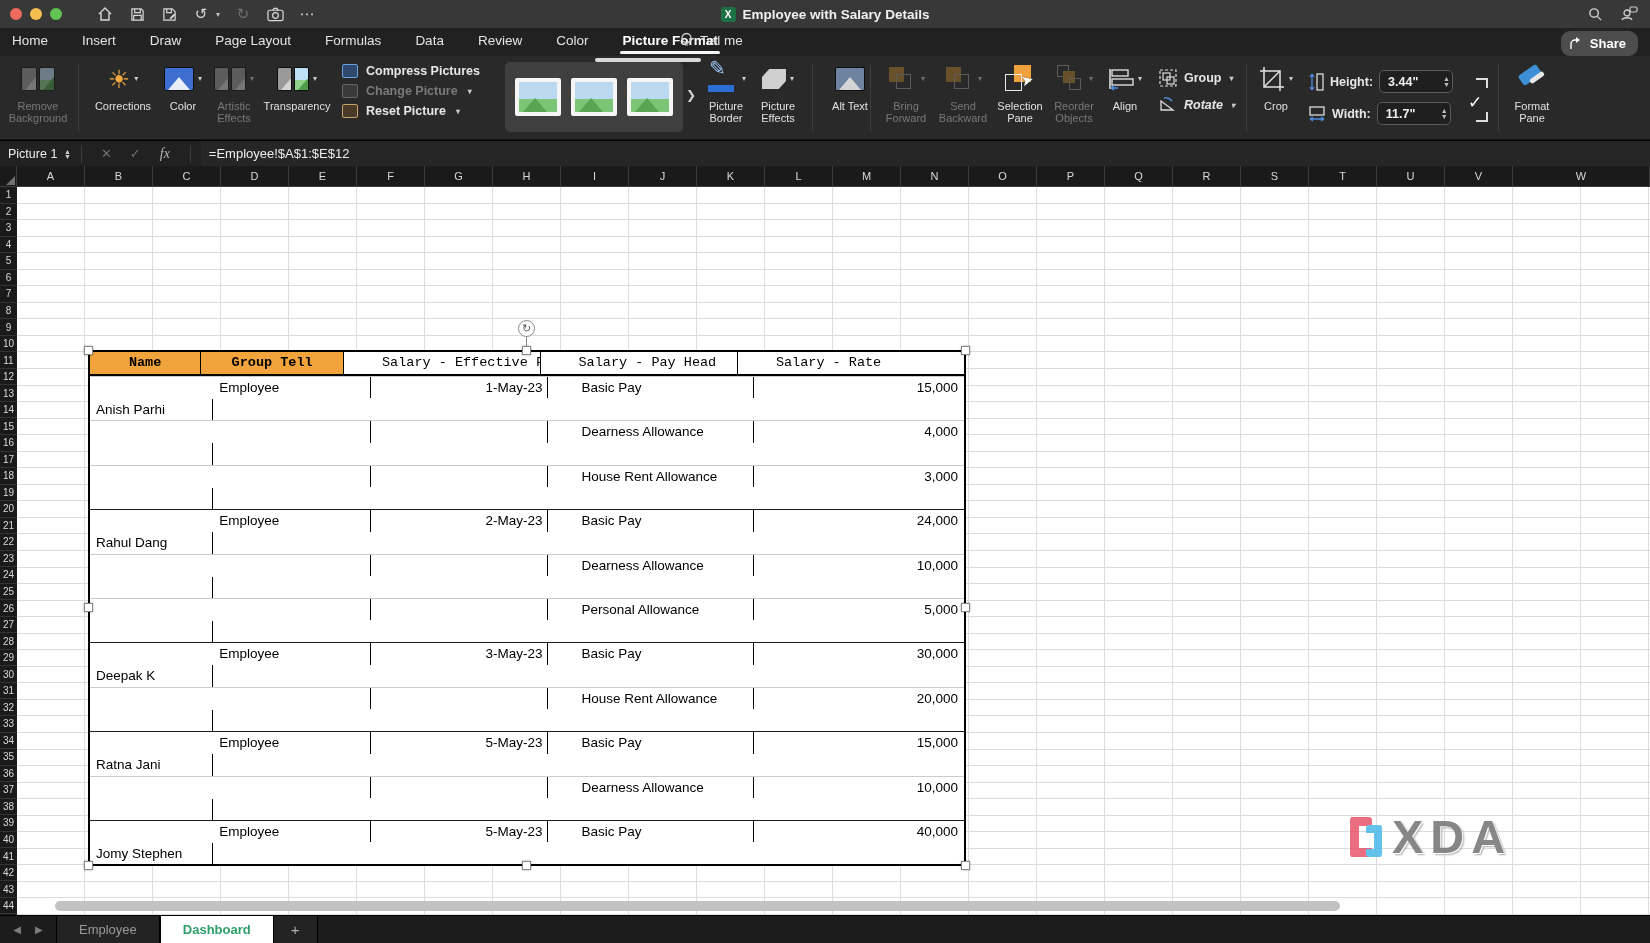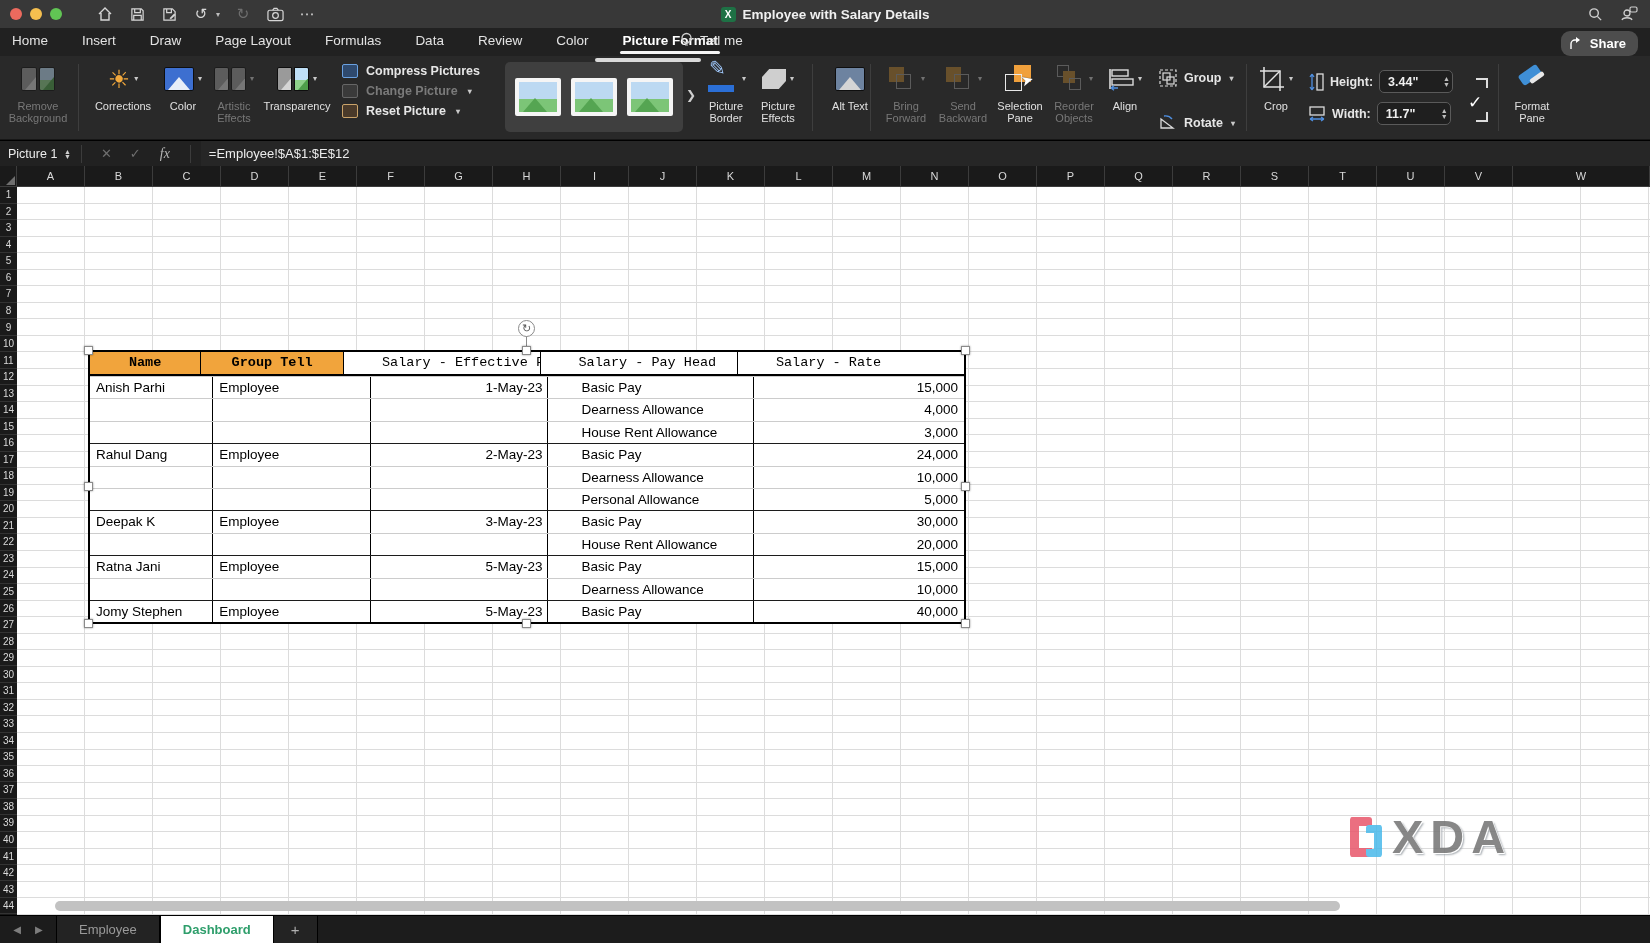--- a/index.html
+++ b/index.html
@@ -101,21 +101,21 @@
   
   .pic-table { position:absolute; left:88px; top:163px; width:878px; background:#fff; border:2px solid #000; z-index:3; font-size:13.5px; color:#000; }
   .trow { display:flex; border-top:1px solid #ccc; }
   .trow.gs { border-top:1px solid #1c1c1c; }
   .thead { display:flex; border-bottom:2px solid #000; }
   .tcell { height:21.4px; line-height:21.4px; white-space:nowrap; overflow:hidden; border-right:1px solid #000; }
   .thead .tcell { height:22px; line-height:22px;font-family:Liberation Mono, monospace; }
   .c1{width:127px;} .c2{width:163px;} .c3{width:183px;} .c4{width:184px;} .c5{width:217px; border-right:none;}
   .hc { background:#f1a43c; font-weight:bold; text-align:center; }
   .hl { padding-left:2px;margin-left:36px; }
-  .name-cell{ padding-left:6px; } .group-cell{ padding-left:6px; }
+  .name-cell{ padding-left:6px;margin-top:22px; } .group-cell{ padding-left:6px; }
   .date-cell{ text-align:right; padding-right:5px; }
   .head-cell{ padding-left:6px;margin-left:27px; }
   .rate-cell{ text-align:right; padding-right:6px; }
 
   .handle { position:absolute; width:9px; height:9px; background:#fff; border:1px solid #8a8a8a; box-shadow:0 0 2px rgba(0,0,0,.4); z-index:4; }
   .h-tl{left:-6px;top:-6px;} .h-tc{left:calc(50% - 5px);top:-6px;} .h-tr{right:-6px;top:-6px;}
   .h-ml{left:-6px;top:calc(50% - 5px);} .h-mr{right:-6px;top:calc(50% - 5px);}
   .h-bl{left:-6px;bottom:-6px;} .h-bc{left:calc(50% - 5px);bottom:-6px;} .h-br{right:-6px;bottom:-6px;}
   .rot { position:absolute; left:calc(50% - 9px); top:-32px; width:17px; height:17px; border:1px solid #8a8a8a; border-radius:50%; background:#fff; color:#555; font-size:11px; line-height:15px; text-align:center; z-index:4; }
 
@@ -387,21 +387,21 @@
 
     <div class="fieldrow" style="left:1158px; top:12px;">
       <svg width="20" height="20" viewBox="0 0 20 20">
           <rect x="2" y="2" width="16" height="16" fill="none" stroke="#dcdcdc" stroke-width="1.2" stroke-dasharray="3 2"></rect>
           <rect x="5" y="5" width="7" height="7" fill="none" stroke="#dcdcdc" stroke-width="1.2"></rect>
           <rect x="9" y="9" width="7" height="7" fill="none" stroke="#dcdcdc" stroke-width="1.2"></rect>
         </svg>
       <span>Group</span>
         <span class="dd">▾</span>
     </div>
-    <div class="fieldrow" style="left:1158px; top:58px;">
+    <div class="fieldrow" style="left:1158px; top:40px;font-style:italic;">
       <svg width="20" height="18" viewBox="0 0 20 18">
           <path d="M3 14l12 0-12-9z" fill="none" stroke="#dcdcdc" stroke-width="1.3"></path>
           <path d="M6 2a8 7 0 018 3" fill="none" stroke="#4f8fe0" stroke-width="1.4"></path>
         </svg>
       <span>Rotate</span>
         <span class="dd">▾</span>
     </div>
     <div class="rdiv" style="left:1246px;"></div>
 
     <div class="rbtn" style="left:1252px; width:48px;">

